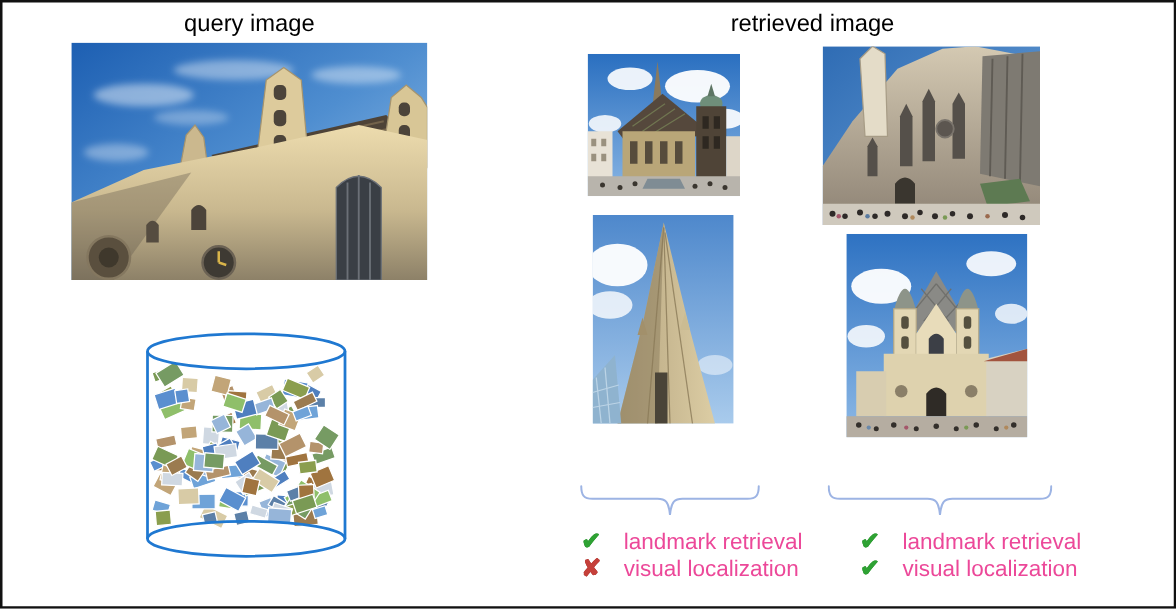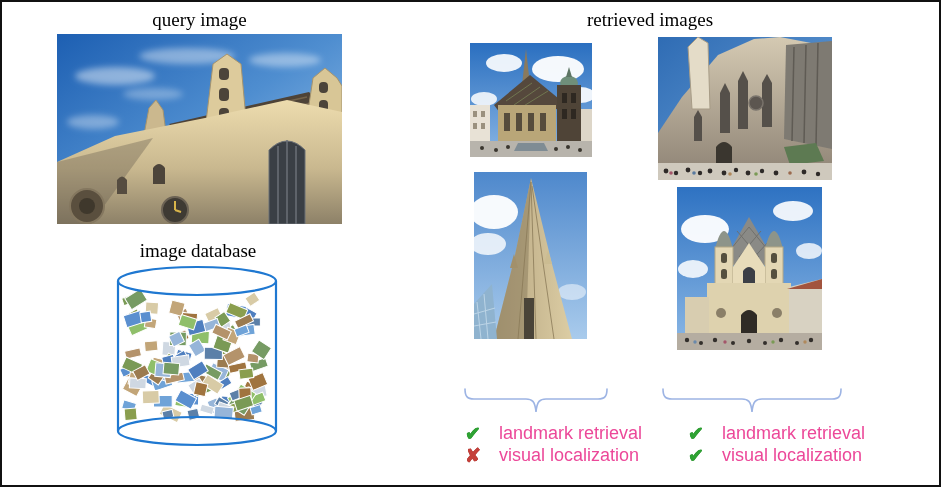--- a/index.html
+++ b/index.html
@@ -1,39 +1,38 @@
 <!DOCTYPE html>
 <html><head>
 <meta charset="utf-8">
 <style>
   html,body{margin:0;padding:0;background:#ffffff;}
   body{font-family:"Liberation Sans", sans-serif;}
   .canvas{position:relative;width:941px;height:487px;box-sizing:border-box;
           border:2px solid #111;background:#fff;overflow:hidden;}
   .sec-title{position:absolute;font-size:19px;line-height:22px;color:#000;
-             text-align:center;white-space:nowrap;font-family:Liberation Serif, serif;}
+             text-align:center;white-space:nowrap;}
   .photo{position:absolute;overflow:hidden;}
   .photo svg{display:block;}
   .cylinder{position:absolute;}
   .brace{position:absolute;}
   .results{position:absolute;display:flex;flex-direction:column;gap:1px;}
   .row{display:flex;align-items:center;height:21px;}
   .mark{width:24px;font-size:19px;font-weight:700;text-align:center;line-height:21px;}
   .mark.check{color:#2ea233;text-shadow:0 0 0.5px #1d7a1f;}
   .mark.cross{color:#c5403a;text-shadow:0 0 0.5px #8f2723;}
   .rlabel{margin-left:14px;font-size:18px;color:#ec4899;white-space:nowrap;}
 </style>
 </head>
 <body>
 
 <div class="canvas">
 
   <div class="sec-title" style="left:55px;top:7px;width:285px;">query image</div>
-  <div class="sec-title" style="left:53px;top:238px;width:286px;">image database</div>
-  <div class="sec-title" style="left:558px;top:7px;width:180px;">retrieved images</div>
+  <div class="sec-title" style="left:558px;top:7px;width:180px;">retrieved image</div>
 
   <div class="photo" style="left:55px;top:32px;">
     <svg width="285" height="190" viewBox="0 0 285 190">
       <defs>
         <linearGradient id="qsky" x1="0" y1="0" x2="1" y2="1">
           <stop offset="0" stop-color="#1d5fb2"></stop>
             <stop offset="0.5" stop-color="#4f8ed0"></stop>
             <stop offset="1" stop-color="#a3c8ec"></stop>
         </linearGradient>
         <linearGradient id="qstone" x1="0" y1="0" x2="0" y2="1">

